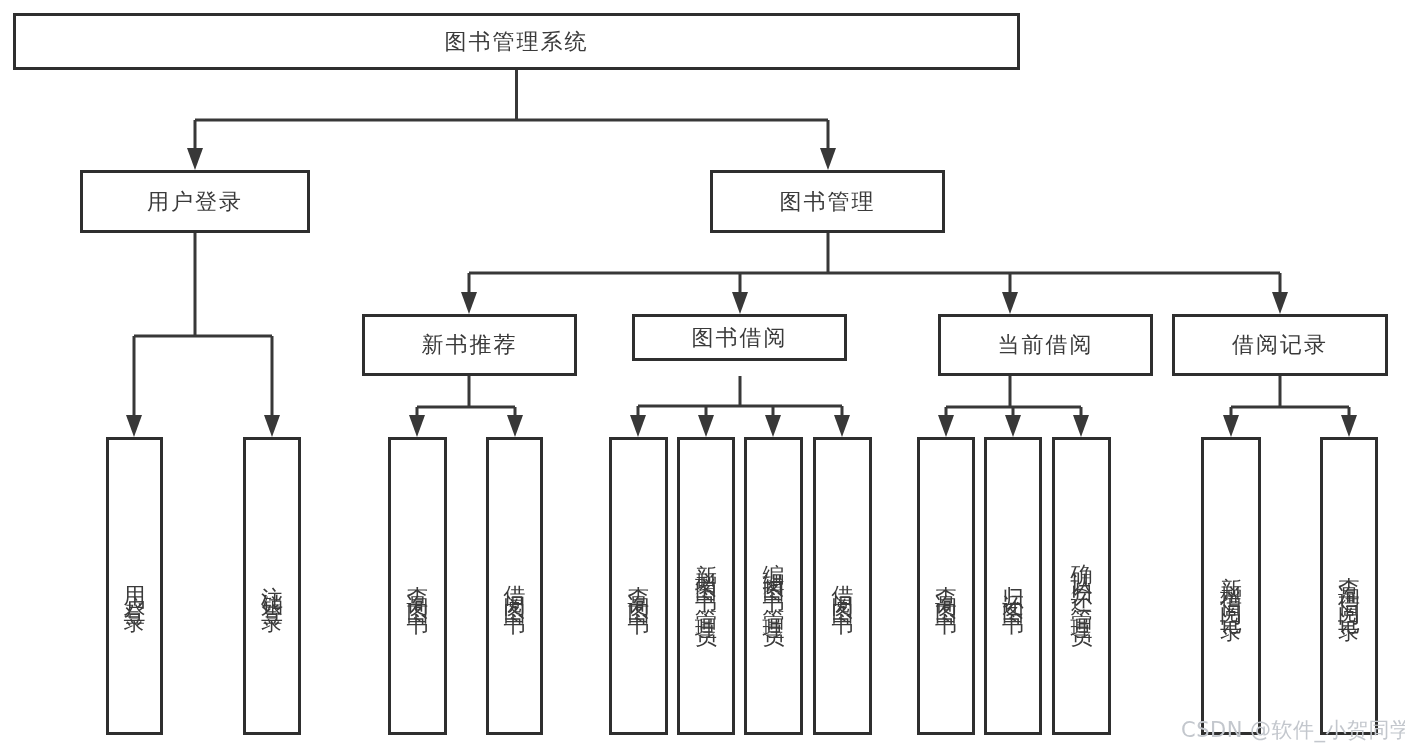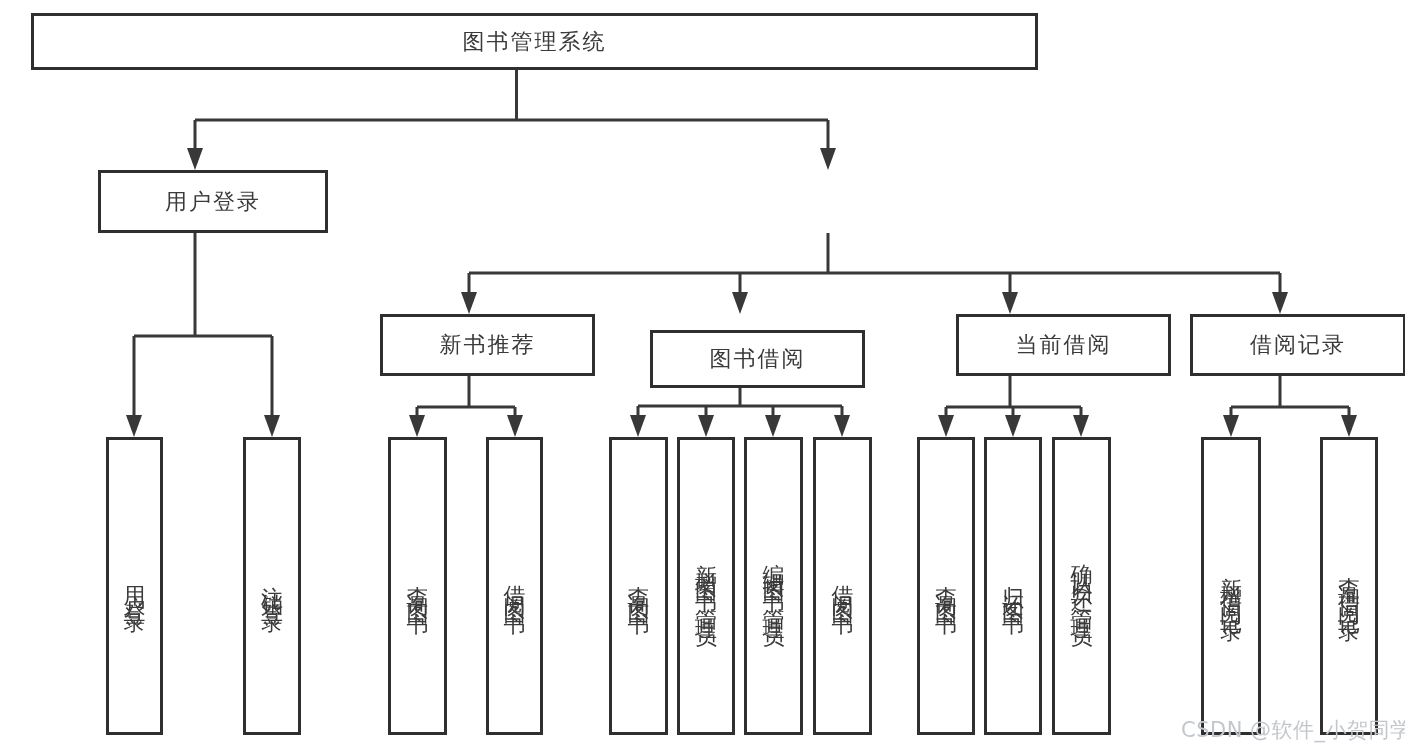--- a/index.html
+++ b/index.html
@@ -6,21 +6,21 @@
   .stage{
     position:relative;width:1405px;height:747px;background:#ffffff;
     font-family:"DejaVu Sans","Liberation Sans",sans-serif;
     color:#3a3a3a;overflow:hidden;
   }
   .wires{position:absolute;left:0;top:0;z-index:1;}
   .hnode{
     position:absolute;z-index:2;box-sizing:border-box;
     border:3px solid #2f2f2f;background:#ffffff;
     display:flex;align-items:center;justify-content:center;
-    font-size:22px;letter-spacing:2px;color:#3a3a3a;white-space:nowrap;margin-left:18px;
+    font-size:22px;letter-spacing:2px;color:#3a3a3a;white-space:nowrap;
   }
   .leaf{
     position:absolute;top:437px;height:298px;z-index:2;box-sizing:border-box;
     border:3px solid #2f2f2f;background:#ffffff;
     display:flex;align-items:center;justify-content:center;
   }
   .vtext{
     writing-mode:vertical-rl;text-orientation:mixed;
     font-size:22px;letter-spacing:9px;line-height:1;color:#3a3a3a;
   }
@@ -74,25 +74,28 @@
     </g>
   </svg>
 
   <div class="hnode" style="left:13px;top:13px;width:1007px;height:57px">
     <span>图书管理系统</span>
   </div>
 
   <div class="hnode" style="left:80px;top:170px;width:230px;height:63px">
     <span>用户登录</span>
   </div>
+  <div class="hnode" style="left:710px;top:170px;width:235px;height:63px">
+    <span>图书管理</span>
+  </div>
 
   <div class="hnode" style="left:362px;top:314px;width:215px;height:62px">
     <span>新书推荐</span>
   </div>
-  <div class="hnode" style="left:632px;top:330px;width:215px;height:58px">
+  <div class="hnode" style="left:632px;top:314px;width:215px;height:47px">
     <span>图书借阅</span>
   </div>
   <div class="hnode" style="left:938px;top:314px;width:215px;height:62px">
     <span>当前借阅</span>
   </div>
   <div class="hnode" style="left:1172px;top:314px;width:216px;height:62px">
     <span>借阅记录</span>
   </div>
 
   <div class="leaf" style="left:106px;width:57px">

